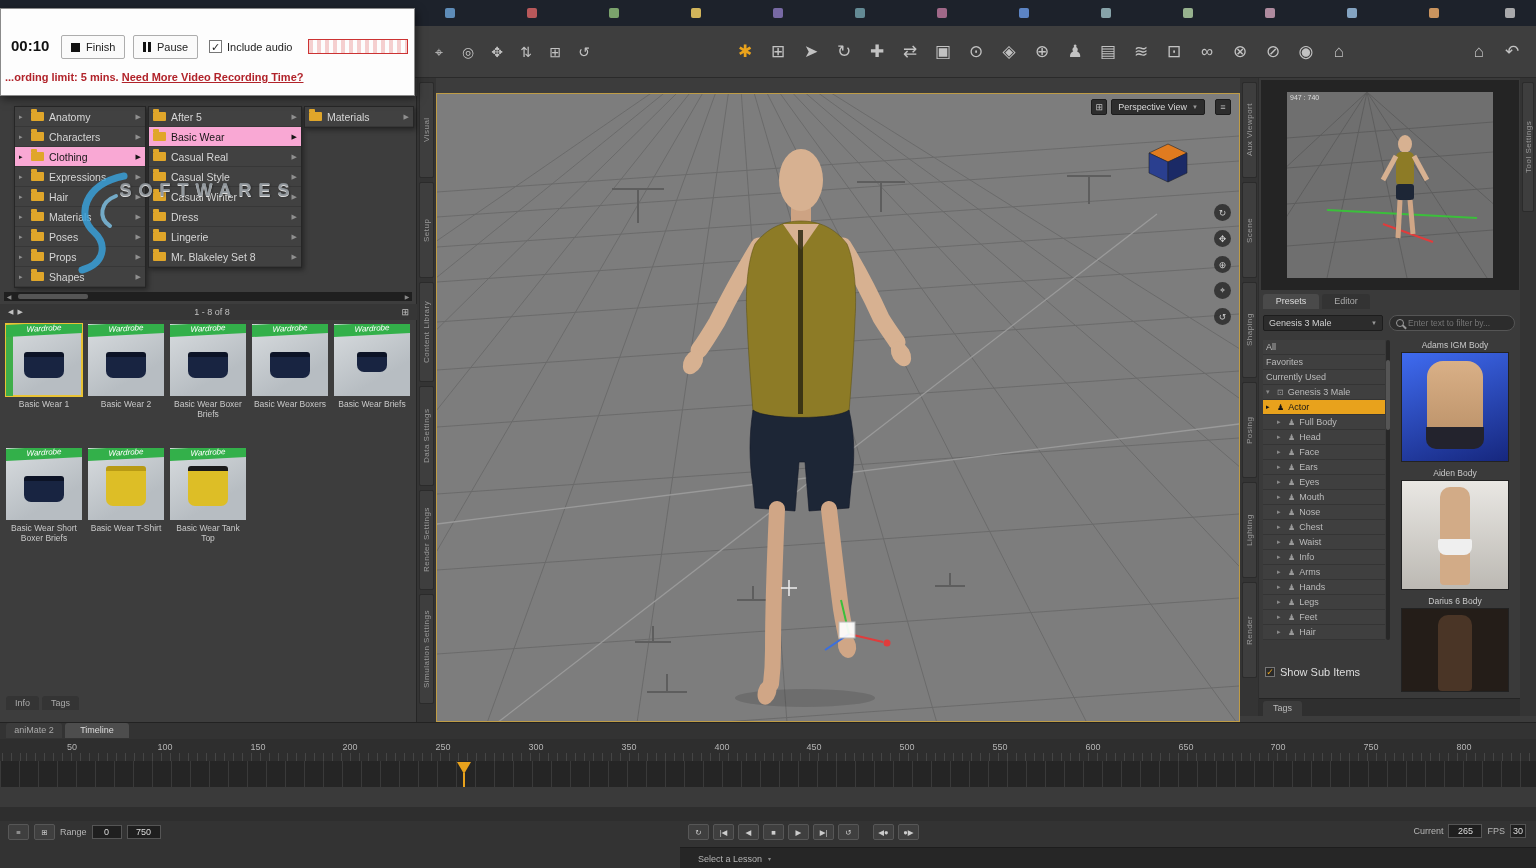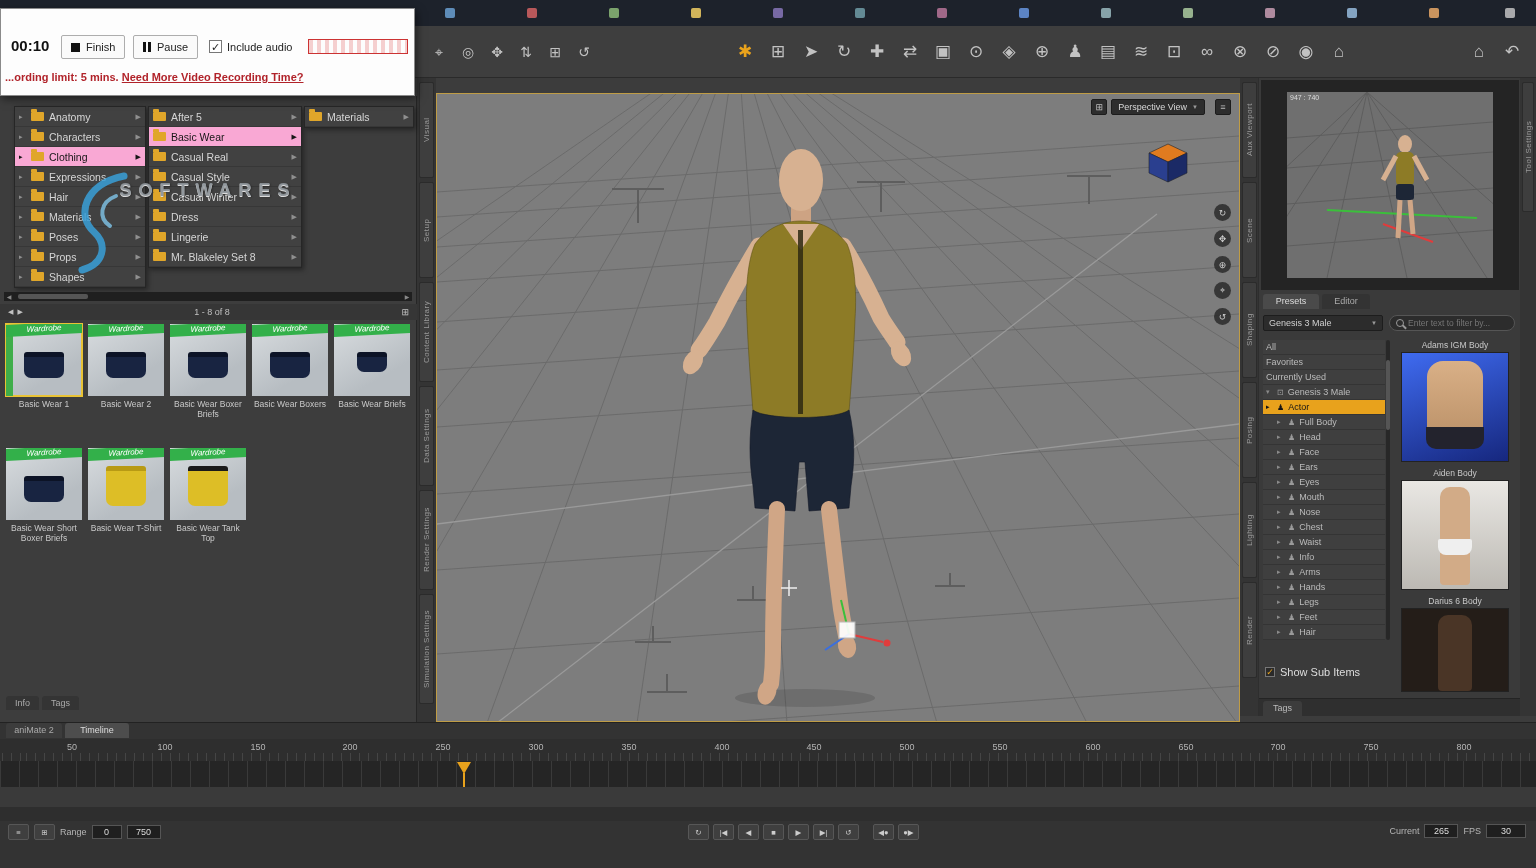--- a/index.html
+++ b/index.html
@@ -734,18 +734,22 @@
       <div class="tpt">▶|</div>
       <div class="tpt">↺</div>
       <div class="tpt" style="margin-left:10px">◀●</div>
       <div class="tpt">●▶</div>
     </div>
 
     <div class="a" style="right:10px;top:101px;display:flex;align-items:center;gap:5px">
       <span class="tl-lbl">Current</span>
       <div class="fld" style="width:34px">265</div>
       <span class="tl-lbl">FPS</span>
-      <div class="fld" style="width:40px">30</div>
-    </div>
-
+      <div class="fld" style="width:16px">30</div>
+    </div>
+
+    <div class="lesson">
+      <span>Select a Lesson</span>
+      <span style="font-size:6px;color:#888">▾</span>
+    </div>
   </div>
 
 </div>
 
 </body></html>

